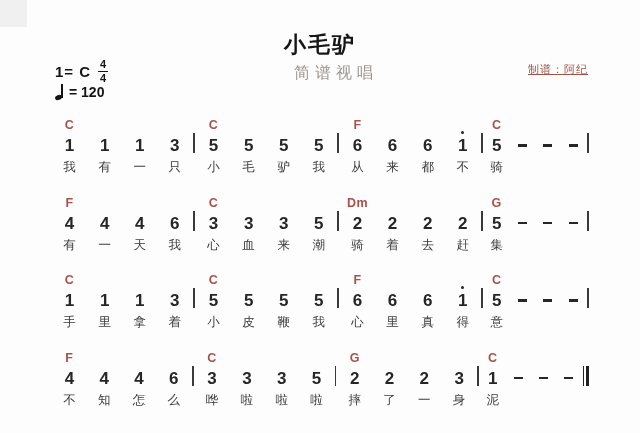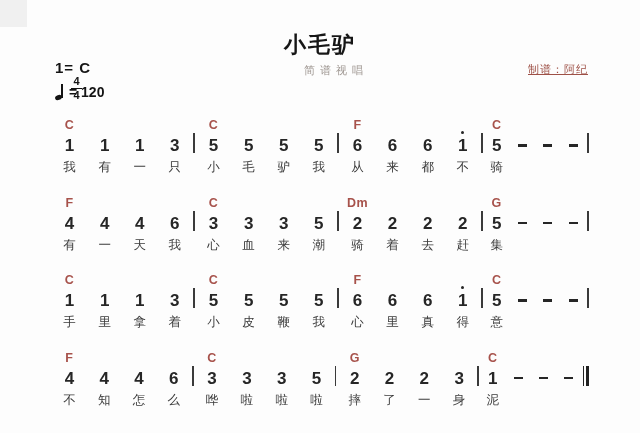--- a/index.html
+++ b/index.html
@@ -9,39 +9,39 @@
     font-family:"Liberation Sans","DejaVu Sans",sans-serif;
     color:#262626;
   }
   .corner-shade{position:absolute;left:0;top:0;width:27px;height:27px;background:#f0f0f0;}
   .title{
     position:absolute;top:21px;left:0;right:0;text-align:center;
     font-size:22px;font-weight:700;color:#161616;letter-spacing:2px;margin-top:9px;
   }
   .keyblock{
     position:absolute;left:55px;top:59px;display:flex;align-items:center;
-    font-size:15px;font-weight:700;color:#141414;flex-direction:column;
+    font-size:15px;font-weight:700;color:#141414;
   }
   .keyblock .keytext{letter-spacing:1px;}
   .frac{display:inline-flex;flex-direction:column;align-items:center;line-height:1;
     font-size:11px;font-weight:700;margin-left:7px;}
   .frac .top{border-bottom:1.4px solid #141414;padding:0 2px 1px 2px;}
   .frac .bot{padding-top:1px;}
   .tempo{
     position:absolute;left:55px;top:84px;display:flex;align-items:flex-start;
     font-size:14px;font-weight:700;color:#141414;
   }
   .qnote{position:relative;width:11px;height:17px;display:inline-block;margin-right:3px;}
   .qnote::before{content:'';position:absolute;left:0;bottom:1px;width:7px;height:5px;
     background:#141414;border-radius:50%;transform:rotate(-20deg);}
   .qnote::after{content:'';position:absolute;left:6.3px;top:0;width:1.7px;height:14px;background:#141414;}
   .tempo .tval{line-height:17px;text-align:center;}
   .subtitle{
     position:absolute;top:63px;left:0;right:0;text-align:center;
-    font-size:11px;color:var(--subtitle,#9e9691);letter-spacing:5px;
+    font-size:16px;color:var(--subtitle,#9e9691);letter-spacing:5px;
     font-family:"Liberation Serif","DejaVu Serif",serif;
     padding-left:32px;
   }
   .credit{
     position:absolute;top:62px;right:52px;
     font-size:11px;color:var(--credit,#9e5147);letter-spacing:1px;
     font-family:"Liberation Serif","DejaVu Serif",serif;
     text-decoration:underline;
   }
   #score{position:absolute;left:52px;top:118px;width:538px;}

